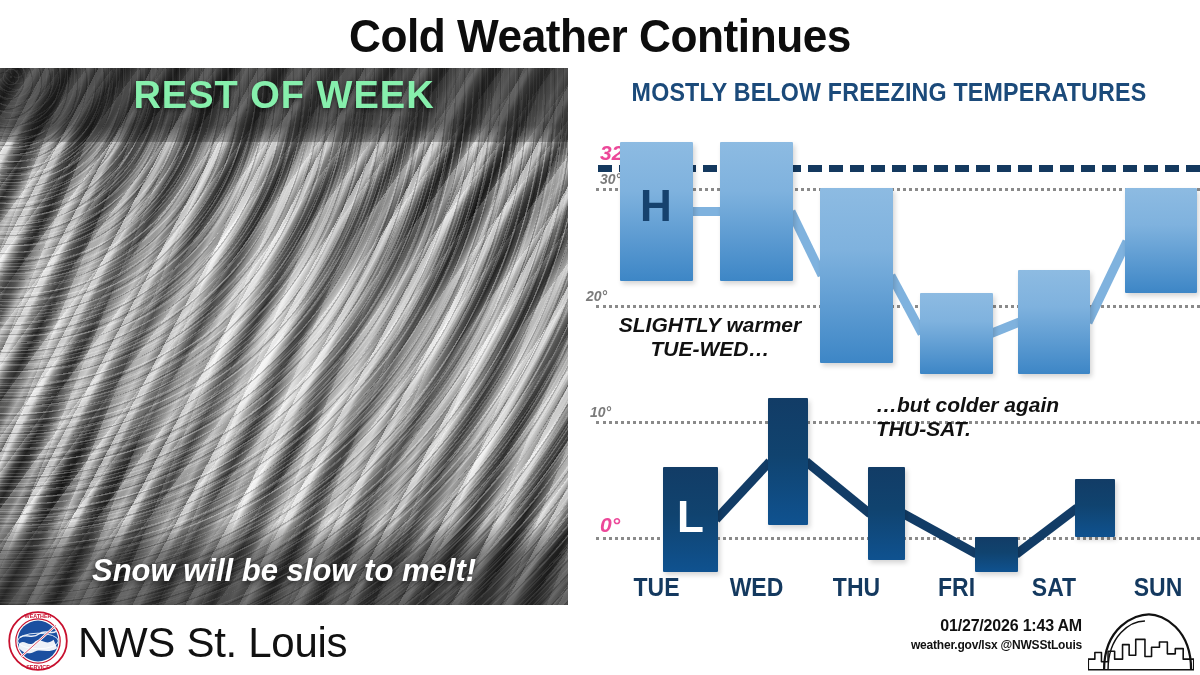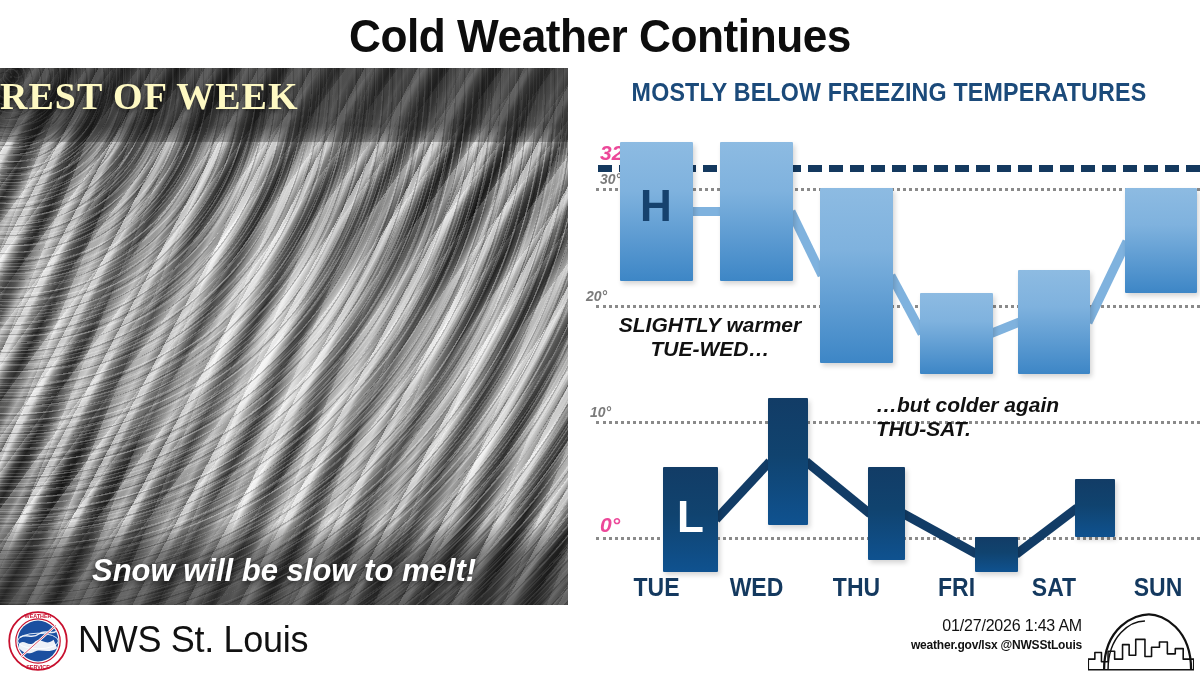--- a/index.html
+++ b/index.html
@@ -59,24 +59,23 @@
       repeating-radial-gradient(circle at 5px 14px, rgba(0,0,0,0.26) 0 1px, rgba(0,0,0,0) 1.6px 9px),
       repeating-radial-gradient(circle at 17px 3px, rgba(255,255,255,0.18) 0 1px, rgba(0,0,0,0) 1.4px 6px);
     opacity: 0.85;
   }
   #photo-top-scrim {
     position: absolute; left: 0; top: 0; width: 100%; height: 74px;
     background: linear-gradient(180deg, rgba(18,18,18,0.62) 0%, rgba(18,18,18,0.58) 78%, rgba(18,18,18,0.30) 100%);
   }
   #photo-overlay-title {
     position: absolute; left: 0; top: 6px; width: 100%;
-    color: #fef9c3;
+    text-align: center; color: #86efac;
     font-size: 38px; font-weight: bold; letter-spacing: 1px;
     text-shadow: 0 2px 5px rgba(0,0,0,0.55);
-    font-family: Liberation Serif, serif;
   }
   #photo-bottom-scrim {
     position: absolute; left: 0; bottom: 0; width: 100%; height: 84px;
     background: linear-gradient(0deg, rgba(18,18,18,0.58) 0%, rgba(18,18,18,0.44) 60%, rgba(18,18,18,0.0) 100%);
   }
   #photo-caption {
     position: absolute; left: 0; bottom: 16px; width: 100%;
     text-align: center; color: #ffffff;
     font-size: 31px; font-weight: bold; font-style: italic;
     text-shadow: 0 2px 6px rgba(0,0,0,0.7);
@@ -135,27 +134,27 @@
     position: absolute; color: #111111;
     font-size: 21px; font-weight: bold; font-style: italic;
     line-height: 1.16;
   }
 
   
   #footer { position: absolute; left: 0; top: 605px; width: 1200px; height: 70px; background: #fff; }
   #nws-logo { position: absolute; left: 8px; top: 6px; width: 60px; height: 60px; }
   #agency-name {
     position: absolute; left: 78px; top: 14px;
-    font-size: 36px; color: #111111; letter-spacing: -0.3px; text-align: right;
+    font-size: 42px; color: #111111; letter-spacing: -0.3px; text-align: right;
   }
   #footer-meta {
     position: absolute; right: 118px; top: 12px; text-align: right;
     color: #111111;
   }
-  #footer-timestamp { font-size: 16px; font-weight: normal; letter-spacing: -0.2px; }
+  #footer-timestamp { font-size: 16px; font-weight: bold; letter-spacing: -0.2px; }
   #footer-social { font-size: 12px; font-weight: bold; margin-top: 3px; letter-spacing: -0.2px; }
   #arch-logo { position: absolute; right: 6px; top: 8px; width: 106px; height: 58px; }
 </style>
 </head>
 <body>
 
 <div id="title-bar">
   <div id="main-title">Cold Weather Continues</div>
 </div>
 

